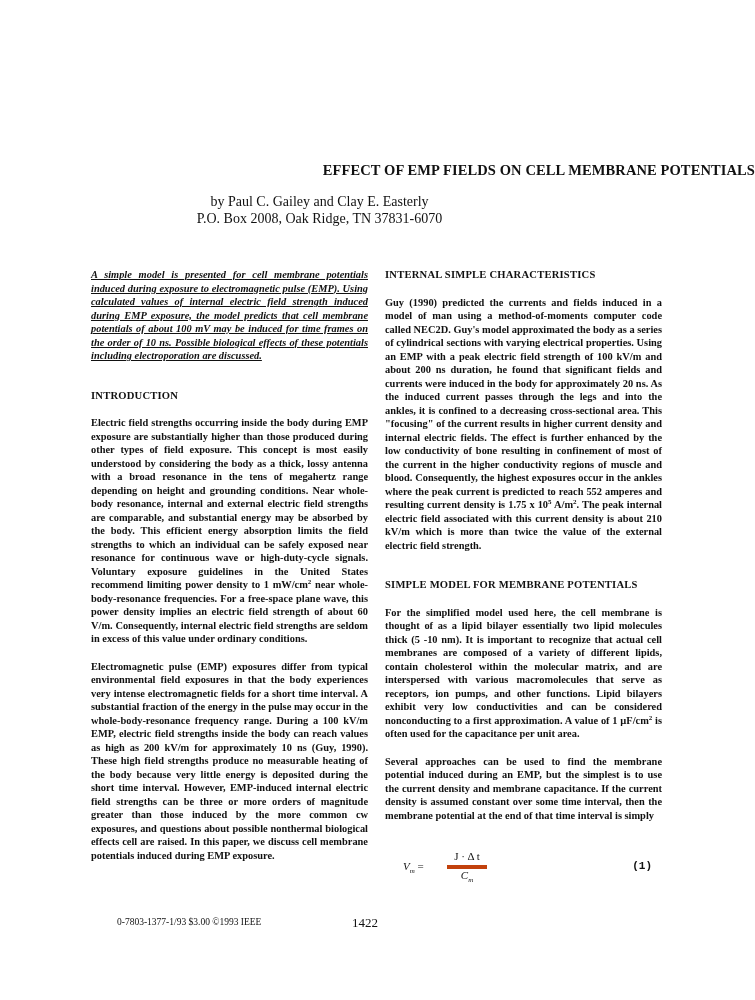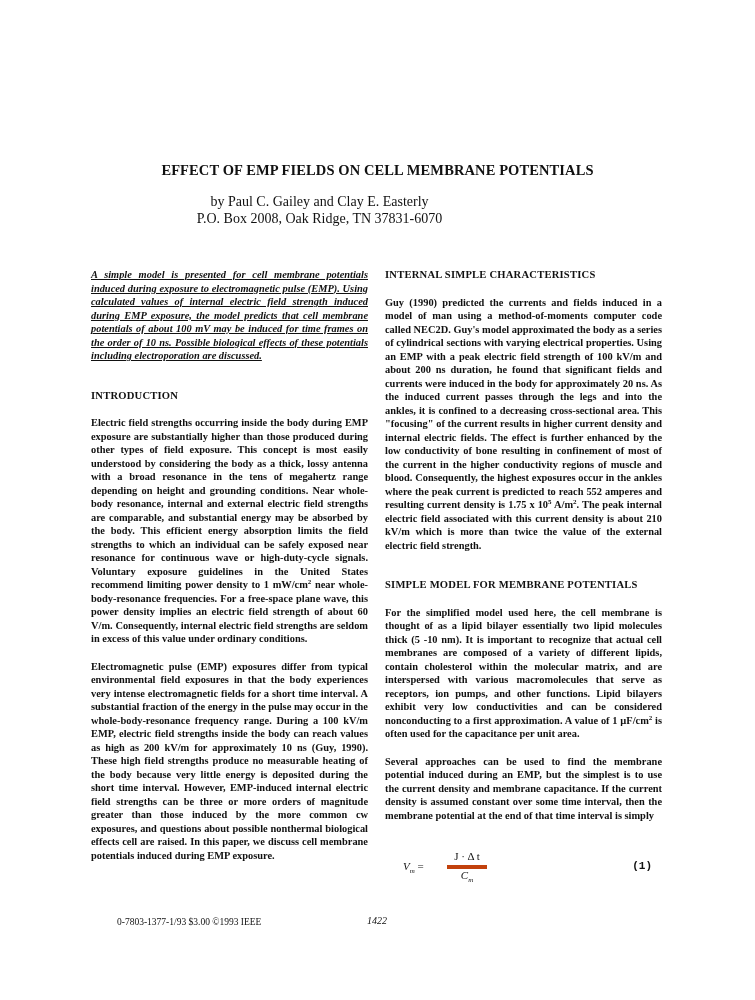--- a/index.html
+++ b/index.html
@@ -1,38 +1,38 @@
 <!DOCTYPE html>
 <html><head>
 <meta charset="utf-8">
 <style>
   html, body { margin: 0; padding: 0; background: #ffffff; }
   body { width: 755px; height: 1000px; position: relative; overflow: hidden;
          font-family: "Liberation Serif", "DejaVu Serif", serif; color: #111; }
-  .title { position: absolute; left: 0; width: 755px; top: 162px; text-align: center;
+  .title { position: absolute; left: 0; width: 755px; top: 162px; text-align: right;
            font-size: 14.5px; font-weight: bold; letter-spacing: 0.1px; }
   .authors { position: absolute; left: 0; width: 639px; top: 193px; text-align: center;
              font-size: 14px; line-height: 17px; }
   .col { position: absolute; font-size: 10.4px; line-height: 13.5px; text-align: justify; }
   .col-left { left: 91px; top: 268px; width: 277px; }
   .col-right { left: 385px; top: 268px; width: 277px; }
   .abstract { font-style: italic; text-decoration: underline; margin: 0; }
   .heading { font-size: 10.6px; letter-spacing: 0.2px; margin: 0; }
   p { margin: 0; font-weight: bold; }
   .gap-h { height: 26px; }
   .gap-p { height: 14px; }
   .eq { position: relative; height: 40px; margin-top: 26px; font-size: 11px; }
   .eq .lhs { position: absolute; left: 18px; top: 12px; font-style: italic; }
   .eq .frac { position: absolute; left: 62px; top: 2px; text-align: center; width: 40px; }
   .eq .num { display: block; border-bottom: 4px solid #c2410c; padding-bottom: 1px; }
   .eq .den { display: block; font-style: italic; }
   .eq .eqno { position: absolute; right: 10px; top: 12px; font-family: "Liberation Mono", monospace; font-weight: bold; }
   .footer { position: absolute; top: 917px; font-size: 9.5px; }
   .footer-left { left: 117px; }
-  .footer-page { left: 367px; font-size: 10px; top: 915px; font-style: italic; }
+  .footer-page { left: 352px; font-size: 13px; top: 915px; }
   sup { font-size: 7px; line-height: 0; }
   sub { font-size: 7px; line-height: 0; }
 </style>
 </head>
 <body>
 
 <div class="title">EFFECT OF EMP FIELDS ON CELL MEMBRANE POTENTIALS</div>
 <div class="authors">
   <div>by Paul C. Gailey and Clay E. Easterly</div>
   <div>P.O. Box 2008, Oak Ridge, TN 37831-6070</div>

